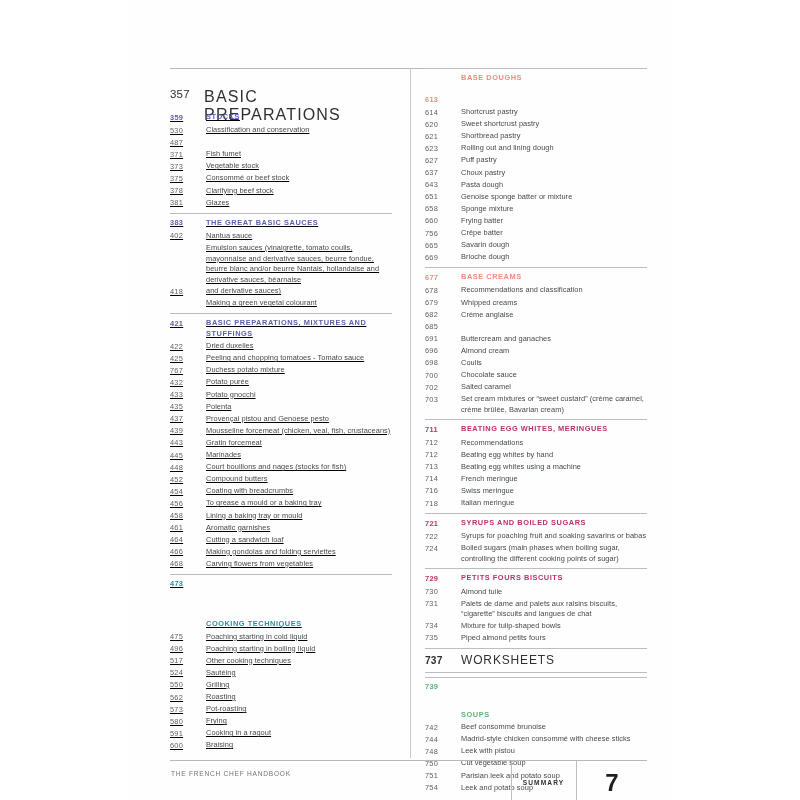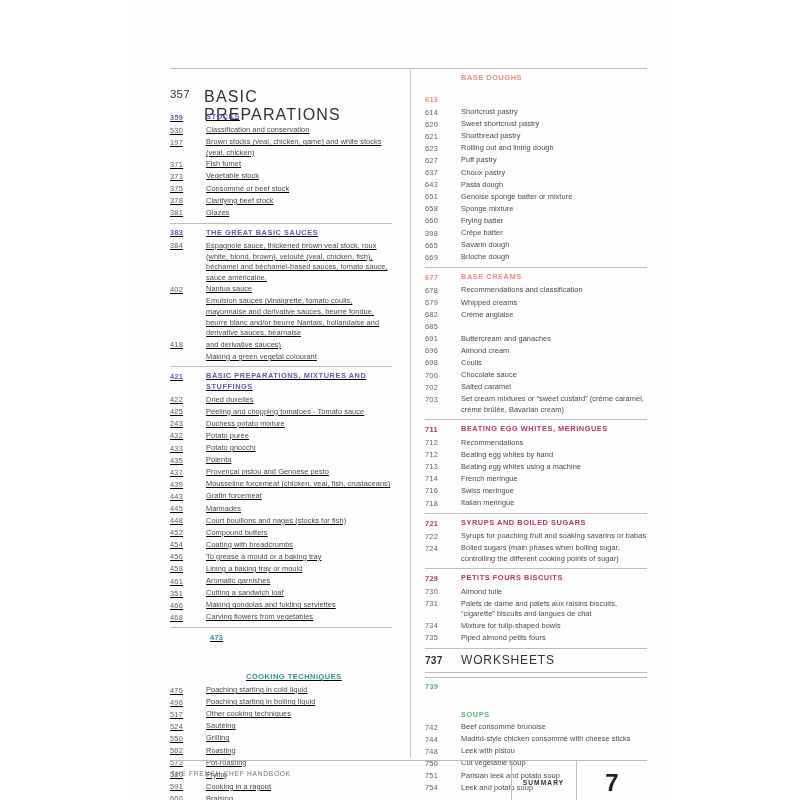--- a/index.html
+++ b/index.html
@@ -229,22 +229,21 @@
     <div class="col col-left" id="col-left">
         <div class="row section">
           <div class="num" style="color: rgb(91, 95, 174);">359</div>
           <div class="txt" style="color: rgb(91, 95, 174);">STOCKS</div>
         </div>
         <div class="row">
           <div class="num">530</div>
           <div class="txt">Classification and conservation</div>
         </div>
         <div class="row">
-          <div class="num">197</div>
-          <div class="txt">Brown stocks (veal, chicken, game) and white stocks (veal, chicken)</div>
+          <div class="num">487</div>
         </div>
         <div class="row">
           <div class="num">371</div>
           <div class="txt">Fish fumet</div>
         </div>
         <div class="row">
           <div class="num">373</div>
           <div class="txt">Vegetable stock</div>
         </div>
         <div class="row">
@@ -258,24 +257,20 @@
         <div class="row">
           <div class="num">381</div>
           <div class="txt">Glazes</div>
         </div>
         <div class="rule"></div>
         <div class="row section">
           <div class="num" style="color: rgb(91, 95, 174);">383</div>
           <div class="txt" style="color: rgb(91, 95, 174);">THE GREAT BASIC SAUCES</div>
         </div>
         <div class="row">
-          <div class="num">384</div>
-          <div class="txt">Espagnole sauce, thickened brown veal stock, roux (white, blond, brown), velouté (veal, chicken, fish), béchamel and béchamel-based sauces, tomato sauce, sauce américaine,</div>
-        </div>
-        <div class="row">
           <div class="num">402</div>
           <div class="txt">Nantua sauce</div>
         </div>
         <div class="row">
           <div class="num"></div>
           <div class="txt">Emulsion sauces (vinaigrette, tomato coulis, mayonnaise and derivative sauces, beurre fondue, beurre blanc and/or beurre Nantais, hollandaise and derivative sauces, béarnaise</div>
         </div>
         <div class="row">
           <div class="num">418</div>
           <div class="txt">and derivative sauces)</div>
@@ -291,21 +286,21 @@
         </div>
         <div class="row">
           <div class="num">422</div>
           <div class="txt">Dried duxelles</div>
         </div>
         <div class="row">
           <div class="num">425</div>
           <div class="txt">Peeling and chopping tomatoes - Tomato sauce</div>
         </div>
         <div class="row">
-          <div class="num">243</div>
+          <div class="num">767</div>
           <div class="txt">Duchess potato mixture</div>
         </div>
         <div class="row">
           <div class="num">432</div>
           <div class="txt">Potato purée</div>
         </div>
         <div class="row">
           <div class="num">433</div>
           <div class="txt">Potato gnocchi</div>
         </div>
@@ -347,34 +342,34 @@
         </div>
         <div class="row">
           <div class="num">458</div>
           <div class="txt">Lining a baking tray or mould</div>
         </div>
         <div class="row">
           <div class="num">461</div>
           <div class="txt">Aromatic garnishes</div>
         </div>
         <div class="row">
-          <div class="num">351</div>
+          <div class="num">464</div>
           <div class="txt">Cutting a sandwich loaf</div>
         </div>
         <div class="row">
           <div class="num">466</div>
           <div class="txt">Making gondolas and folding serviettes</div>
         </div>
         <div class="row">
           <div class="num">468</div>
           <div class="txt">Carving flowers from vegetables</div>
         </div>
         <div class="rule"></div>
         <div class="row section">
-          <div class="num" style="color: rgb(45, 143, 158); margin-left: 40px;">473</div>
+          <div class="num" style="color: rgb(45, 143, 158);">473</div>
           <div class="txt" style="color: rgb(45, 143, 158); margin-top: 40px;">COOKING TECHNIQUES</div>
         </div>
         <div class="row">
           <div class="num">475</div>
           <div class="txt">Poaching starting in cold liquid</div>
         </div>
         <div class="row">
           <div class="num">496</div>
           <div class="txt">Poaching starting in boiling liquid</div>
         </div>
@@ -451,21 +446,21 @@
         </div>
         <div class="row">
           <div class="num">658</div>
           <div class="txt">Sponge mixture</div>
         </div>
         <div class="row">
           <div class="num">660</div>
           <div class="txt">Frying batter</div>
         </div>
         <div class="row">
-          <div class="num">398</div>
+          <div class="num">756</div>
           <div class="txt">Crêpe batter</div>
         </div>
         <div class="row">
           <div class="num">665</div>
           <div class="txt">Savarin dough</div>
         </div>
         <div class="row">
           <div class="num">669</div>
           <div class="txt">Brioche dough</div>
         </div>

